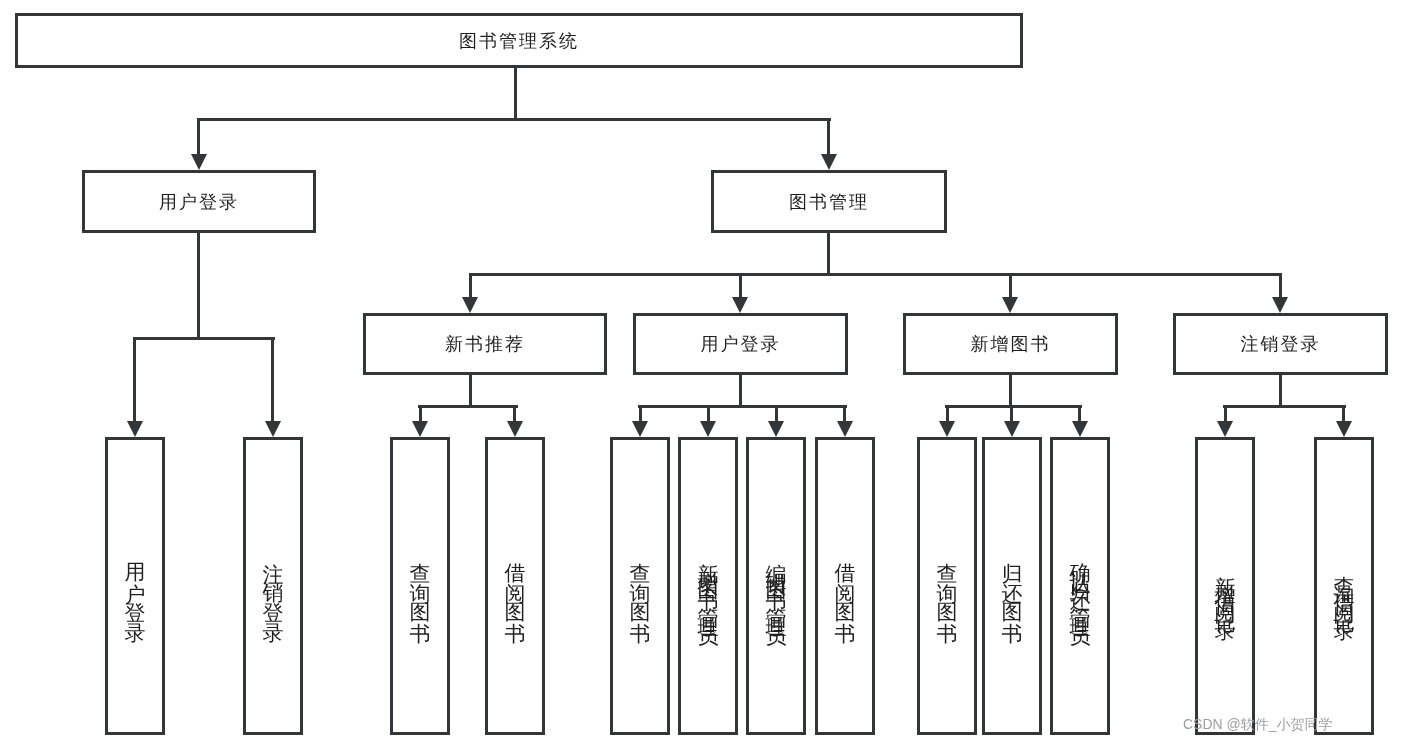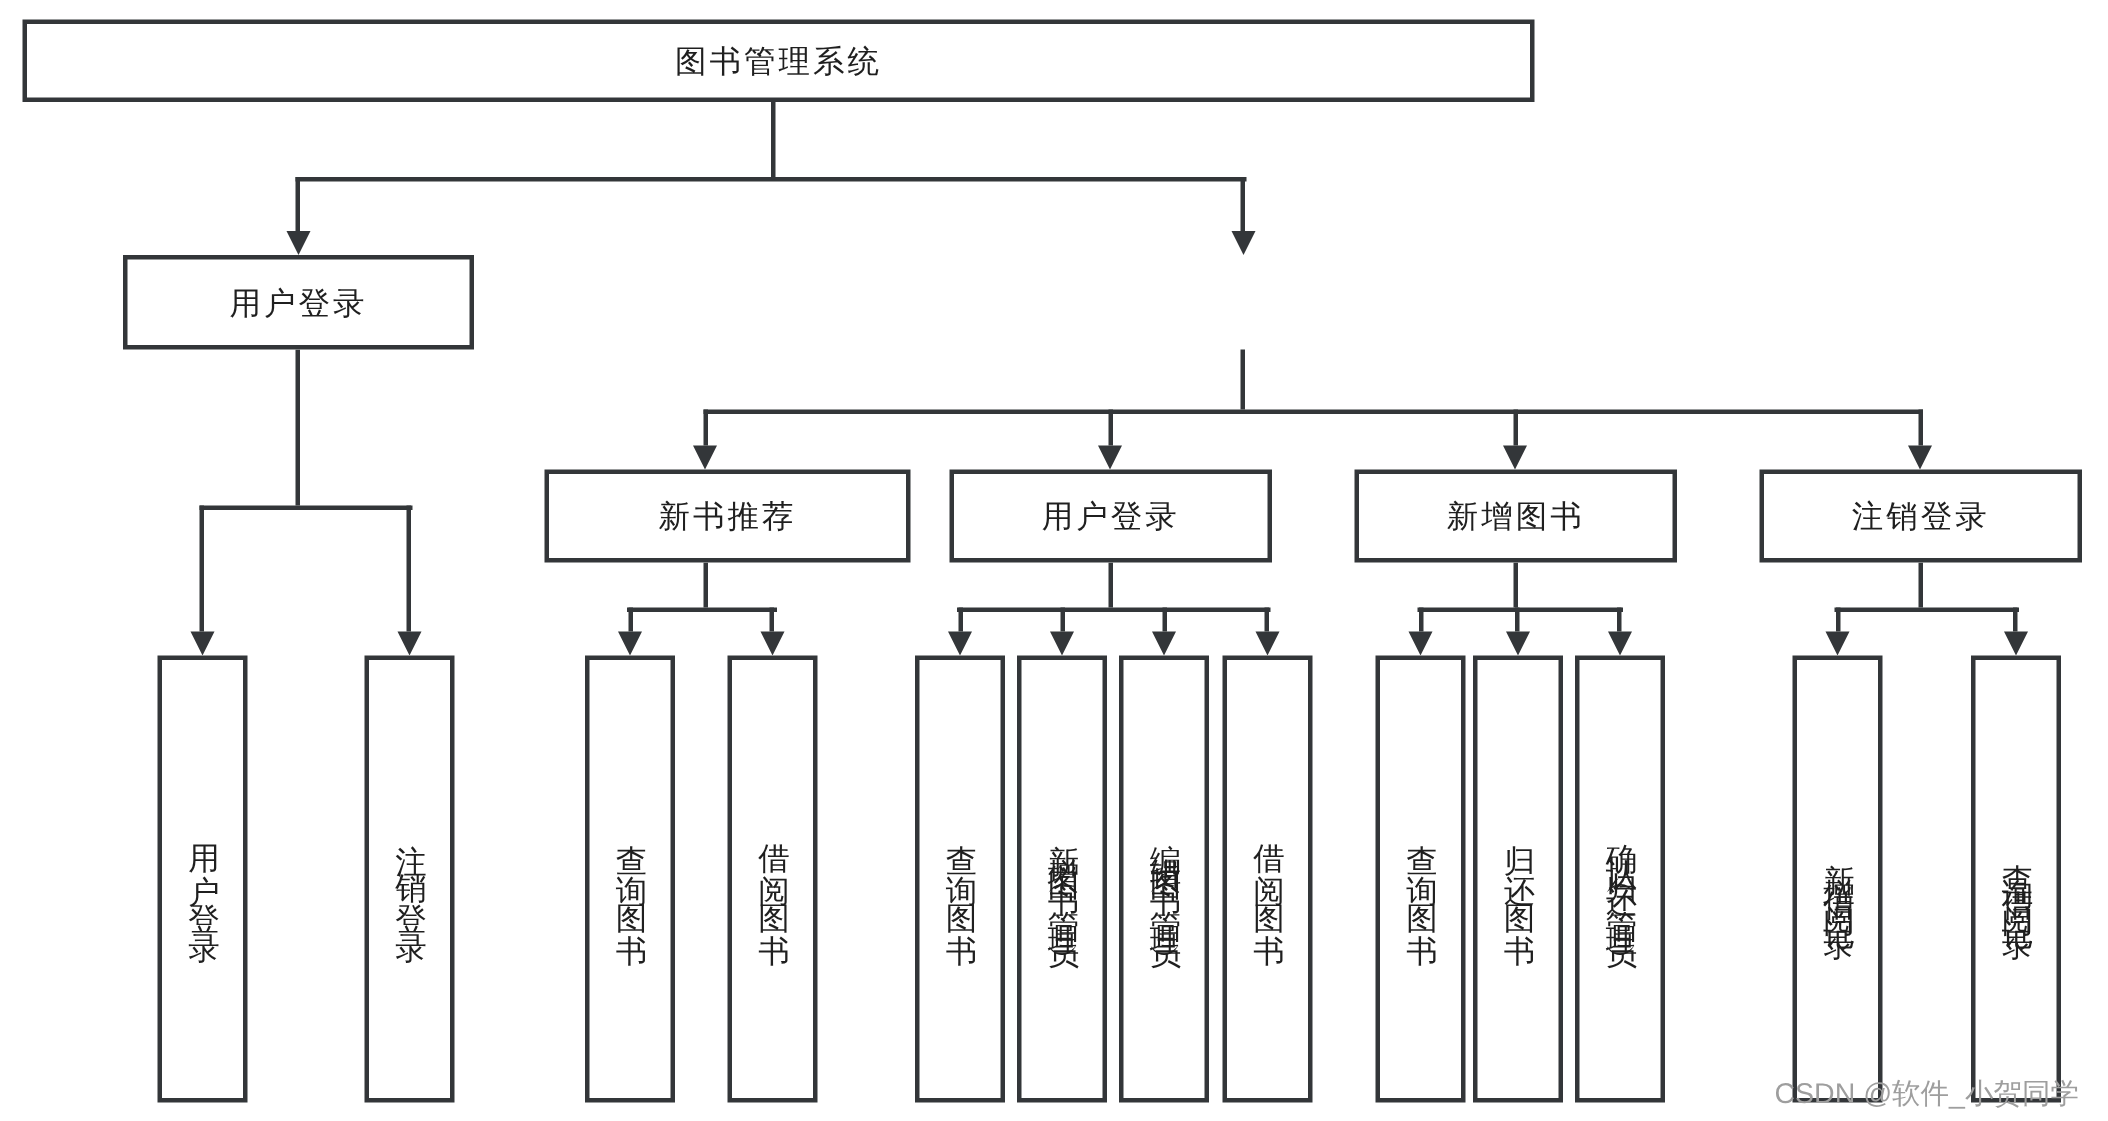--- a/index.html
+++ b/index.html
@@ -14,53 +14,56 @@
     background:var(--background);
     font-family:"Liberation Sans","DejaVu Sans",sans-serif;
   }
   .box{
     position:absolute;box-sizing:border-box;
     border:3px solid var(--line);background:#fff;
     display:flex;align-items:center;justify-content:center;
     z-index:2;
   }
   .hlabel{
-    font-size:21px;color:var(--text);letter-spacing:2px;white-space:nowrap;
+    font-size:18px;color:var(--text);letter-spacing:2px;white-space:nowrap;
   }
   .vtext{
     writing-mode:vertical-rl;text-orientation:mixed;
     font-size:21px;color:var(--text);letter-spacing:9px;
     white-space:nowrap;
   }
   .t4{letter-spacing:20px;}
   .vl{position:absolute;width:3px;background:var(--line);z-index:1;}
   .hl{position:absolute;height:3px;background:var(--line);z-index:1;}
   .ar{
     position:absolute;width:0;height:0;z-index:1;
     border-left:8px solid transparent;border-right:8px solid transparent;
     border-top:16px solid var(--line);
   }
   .watermark{
     position:absolute;left:1183px;top:716px;z-index:3;
-    font-size:19px;color:var(--watermark);white-space:nowrap;
+    font-size:14px;color:var(--watermark);white-space:nowrap;
   }
 </style>
 </head>
 <body>
 
 <div class="canvas">
 
   <div class="box" style="left:15px;top:13px;width:1008px;height:55px">
     <span class="hlabel">图书管理系统</span>
   </div>
 
   <div class="box" style="left:82px;top:170px;width:234px;height:63px">
     <span class="hlabel">用户登录</span>
   </div>
 
+  <div class="box" style="left:711px;top:170px;width:236px;height:63px">
+    <span class="hlabel">图书管理</span>
+  </div>
 
   <div class="box" style="left:363px;top:313px;width:244px;height:62px">
     <span class="hlabel">新书推荐</span>
   </div>
 
   <div class="box" style="left:633px;top:313px;width:215px;height:62px">
     <span class="hlabel">用户登录</span>
   </div>
 
   <div class="box" style="left:903px;top:313px;width:215px;height:62px">

